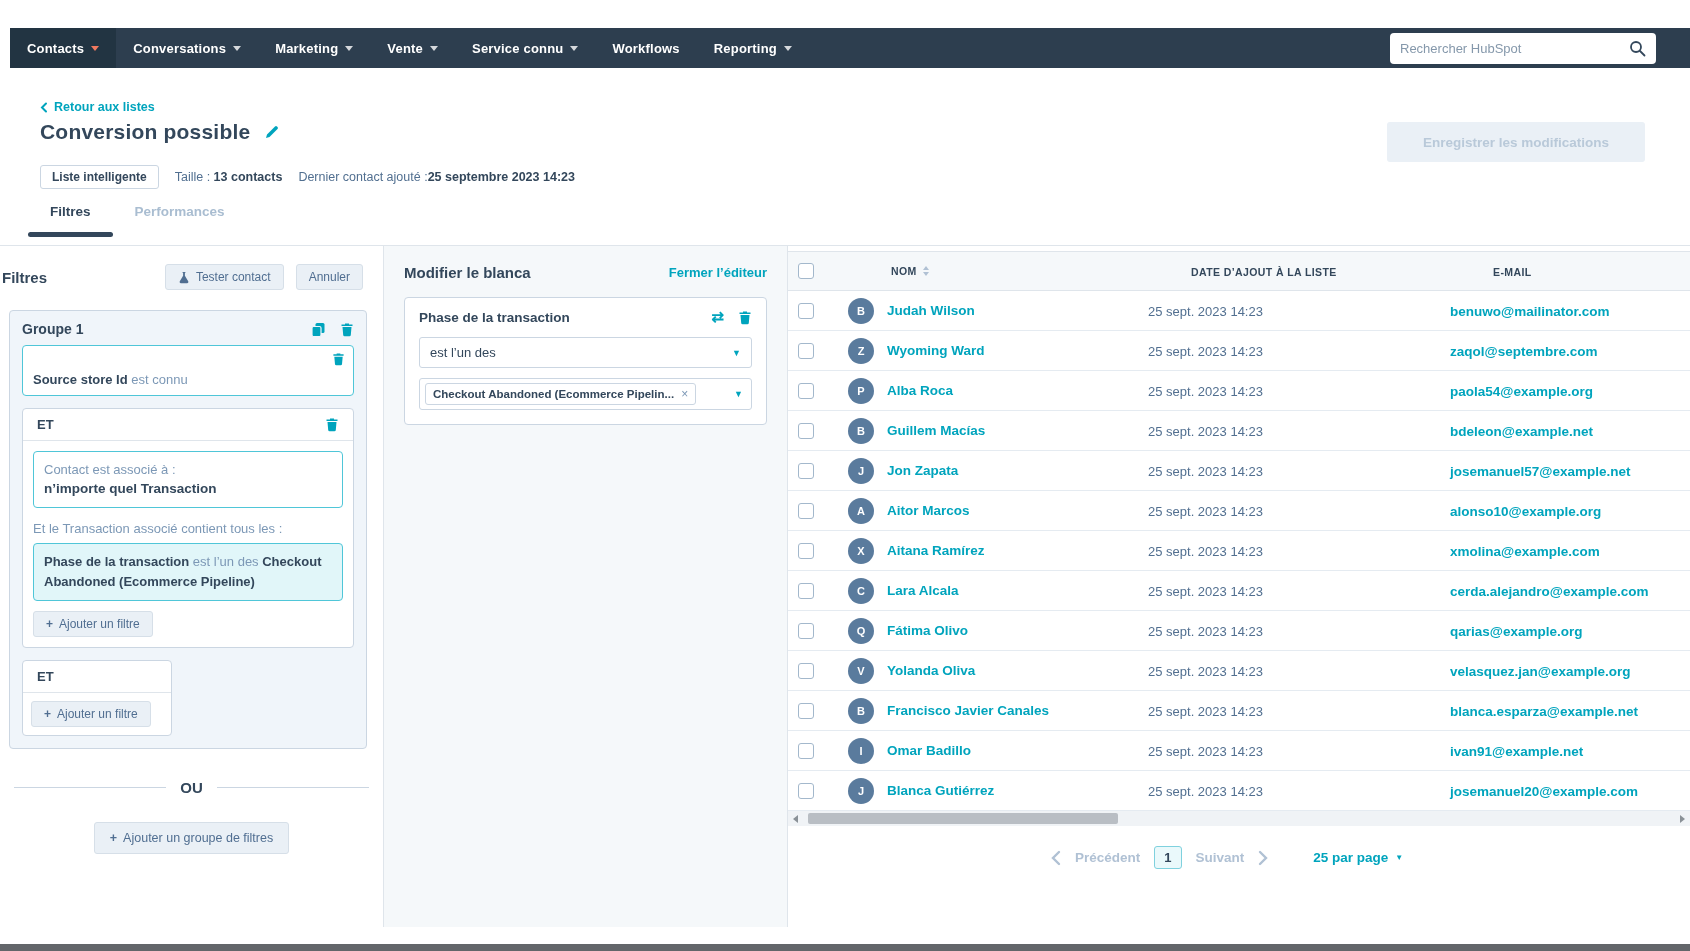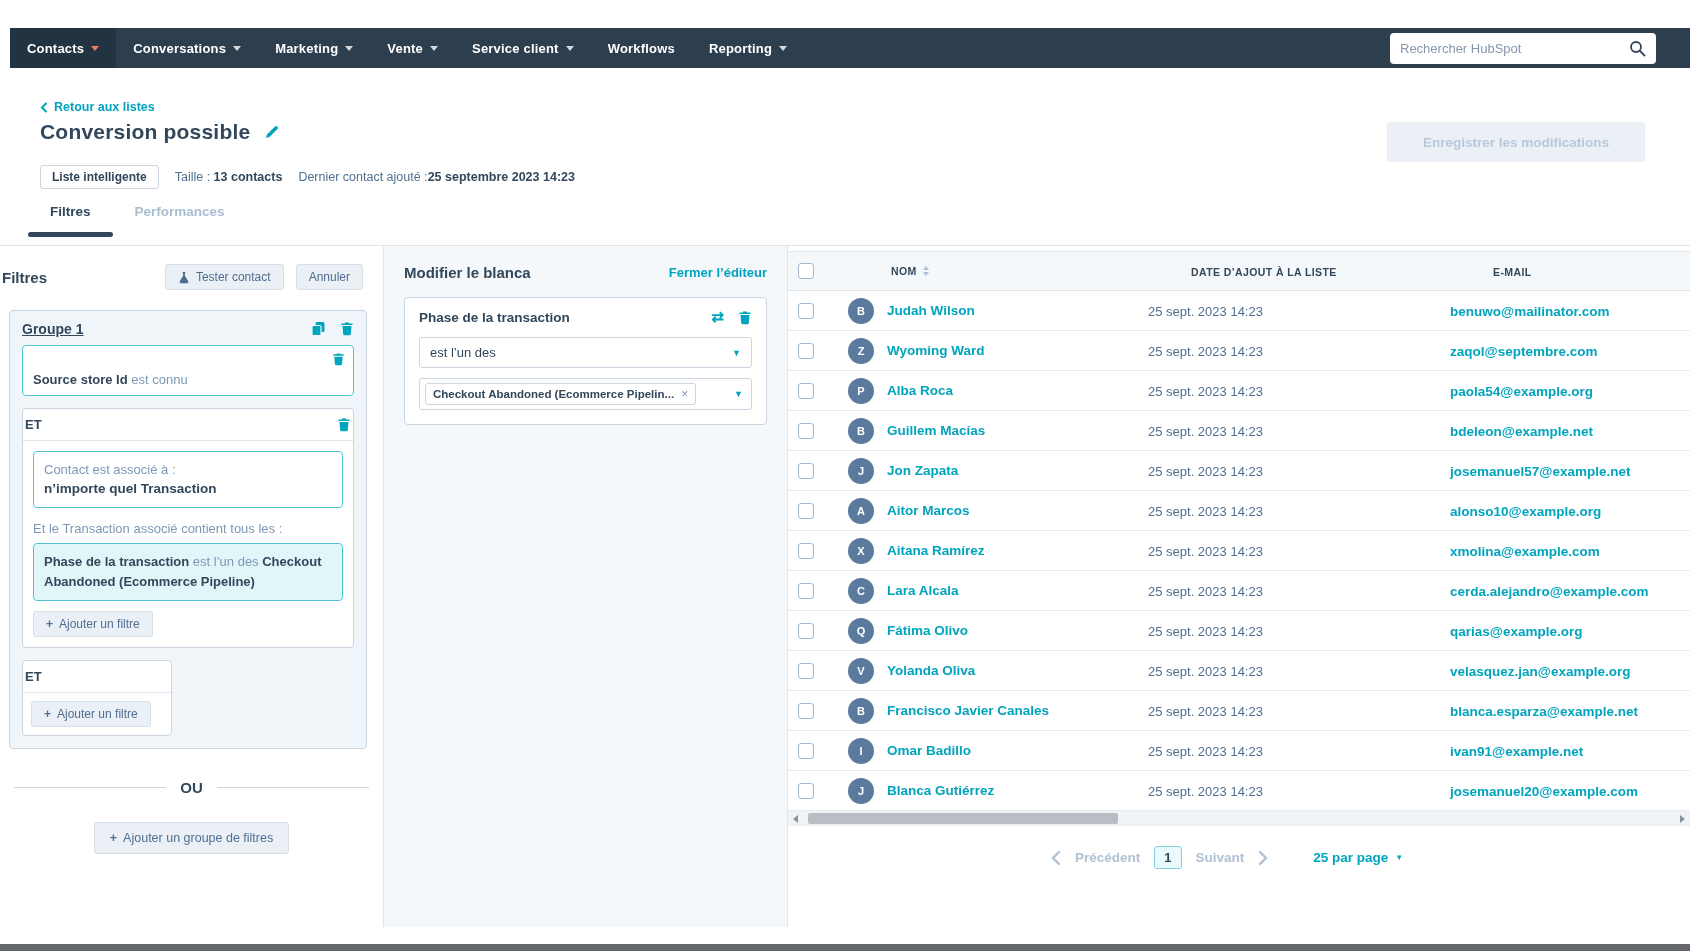--- a/index.html
+++ b/index.html
@@ -55,32 +55,32 @@
 
   
   .fp-head { display:flex; align-items:center; margin:18px 20px 0 2px; }
   .fp-title { font-size:15px; font-weight:bold; color:#33475b; flex:1; }
   .btn-light { background:#eaf0f6; border:1px solid #d6dfe8; border-radius:3px; color:#506e91;
                font-size:12px; padding:5px 12px; font-family:"Liberation Sans",sans-serif;
                display:inline-flex; align-items:center; gap:6px; cursor:pointer; }
   .fp-head .btn-light + .btn-light { margin-left:12px; }
   .group-box { margin:20px 16px 0 9px; background:#f0f5fa; border:1px solid #cbd6e2;
                border-radius:4px; padding:10px 12px 12px; }
-  .group-head { display:flex; align-items:flex-start;text-decoration:underline; }
+  .group-head { display:flex; align-items:flex-end; }
   .group-title { font-size:14px; font-weight:bold; color:#33475b; flex:1; }
   .icon-btn { background:none; border:none; padding:0; cursor:pointer; margin-left:14px; line-height:0; }
   .f-card { background:#fff; border:1.5px solid #4fc6d8; border-radius:4px; position:relative;
             padding:8px 10px; font-size:13px; }
   .f-card.with-trash { padding-top:26px; }
   .f-card .card-trash { position:absolute; top:6px; right:8px; }
   .prop-bold { font-weight:bold; color:#33475b; }
   .prop-gray { color:#7c98b6; }
   .card1 { margin-top:8px; }
   .and-box { margin-top:12px; background:#fff; border:1px solid #cbd6e2; border-radius:4px; }
-  .and-head { display:flex; align-items:center; padding:8px 2px; border-bottom:1px solid #dfe5eb; }
+  .and-head { display:flex; align-items:center; padding:8px 14px; border-bottom:1px solid #dfe5eb; }
   .and-label { font-size:13px; font-weight:bold; color:#33475b; flex:1; }
   .and-body { padding:10px; }
   .assoc-line1 { color:#7c98b6; font-size:13px; line-height:19px; }
   .assoc-line2 { color:#33475b; font-size:13.5px; font-weight:bold; line-height:20px; }
   .intro-text { margin-top:13px; color:#7c98b6; font-size:13px; }
   .card3 { margin-top:7px; background:#e1f6f9; line-height:20px; }
   .add-filter { margin-top:10px; }
   .and-box2 { width:150px; }
   .and-box2 .and-body { padding:8px; }
   .or-divider { margin:30px 14px 0; display:flex; align-items:center; gap:14px; }
@@ -165,21 +165,21 @@
         </div>
         <div class="nav-item">
           <span>Marketing</span>
           <span class="nav-caret"></span>
         </div>
         <div class="nav-item">
           <span>Vente</span>
           <span class="nav-caret"></span>
         </div>
         <div class="nav-item">
-          <span>Service client</span>
+          <span>Service connu</span>
           <span class="nav-caret"></span>
         </div>
         <div class="nav-item">
           <span>Workflows</span>
         </div>
         <div class="nav-item">
           <span>Reporting</span>
           <span class="nav-caret"></span>
         </div>
       </div>

